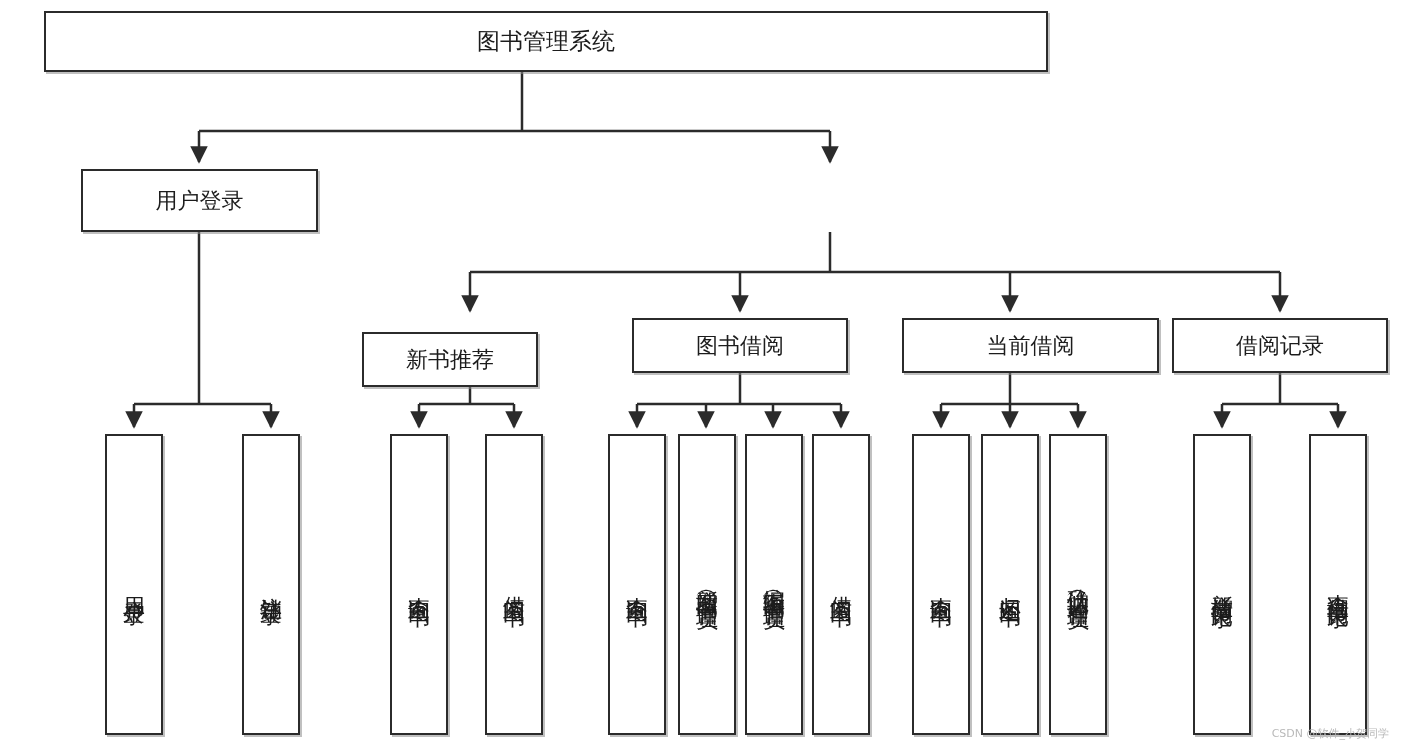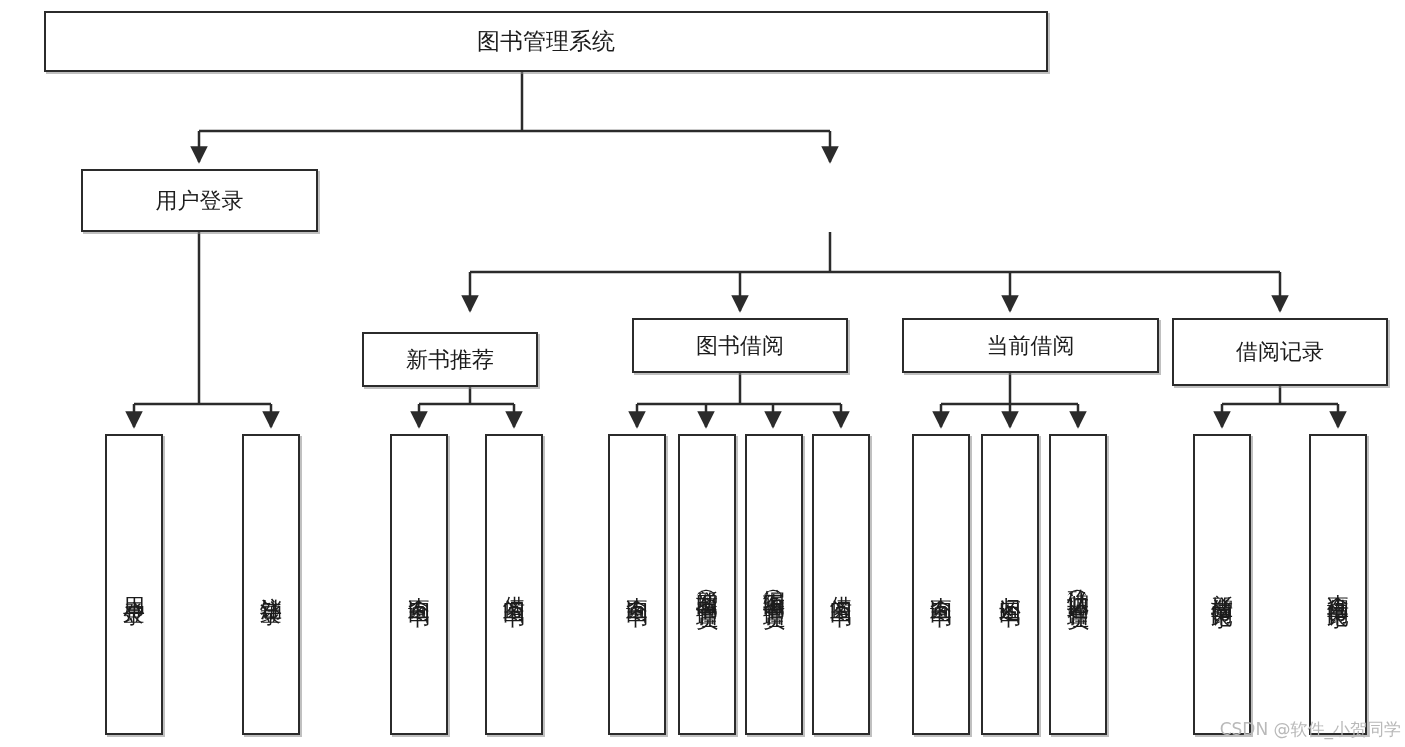--- a/index.html
+++ b/index.html
@@ -54,23 +54,23 @@
   }
   .node.vertical .node-label {
     writing-mode: vertical-rl;
     text-orientation: upright;
     font-size: 22px;
     letter-spacing: 3px;
     line-height: 1;
   }
   .watermark {
     position: absolute;
-    right: 4px;
+    right: 16px;
     bottom: 6px;
-    font-size: 17px;
+    font-size: 11px;
     color: #b9b9b9;
     z-index: 5;
     white-space: nowrap;
     font-family: "DejaVu Sans", "Liberation Sans", sans-serif;
   }
 </style>
 </head>
 <body>
 
 <div id="diagram-root">
@@ -135,21 +135,21 @@
 
   <div class="node horizontal" style="left:362px; top:332px; width:176px; height:55px;">
     <span class="node-label">新书推荐</span>
   </div>
   <div class="node horizontal" style="left:632px; top:318px; width:216px; height:55px;">
     <span class="node-label">图书借阅</span>
   </div>
   <div class="node horizontal" style="left:902px; top:318px; width:257px; height:55px;">
     <span class="node-label">当前借阅</span>
   </div>
-  <div class="node horizontal" style="left:1172px; top:318px; width:216px; height:68px;">
+  <div class="node horizontal" style="left:1172px; top:318px; width:216px; height:55px;">
     <span class="node-label">借阅记录</span>
   </div>
 
   <div class="node vertical" style="left:105px; top:434px; width:58px; height:301px;">
     <span class="node-label">用户登录</span>
   </div>
   <div class="node vertical" style="left:242px; top:434px; width:58px; height:301px;">
     <span class="node-label">注销登录</span>
   </div>
 

